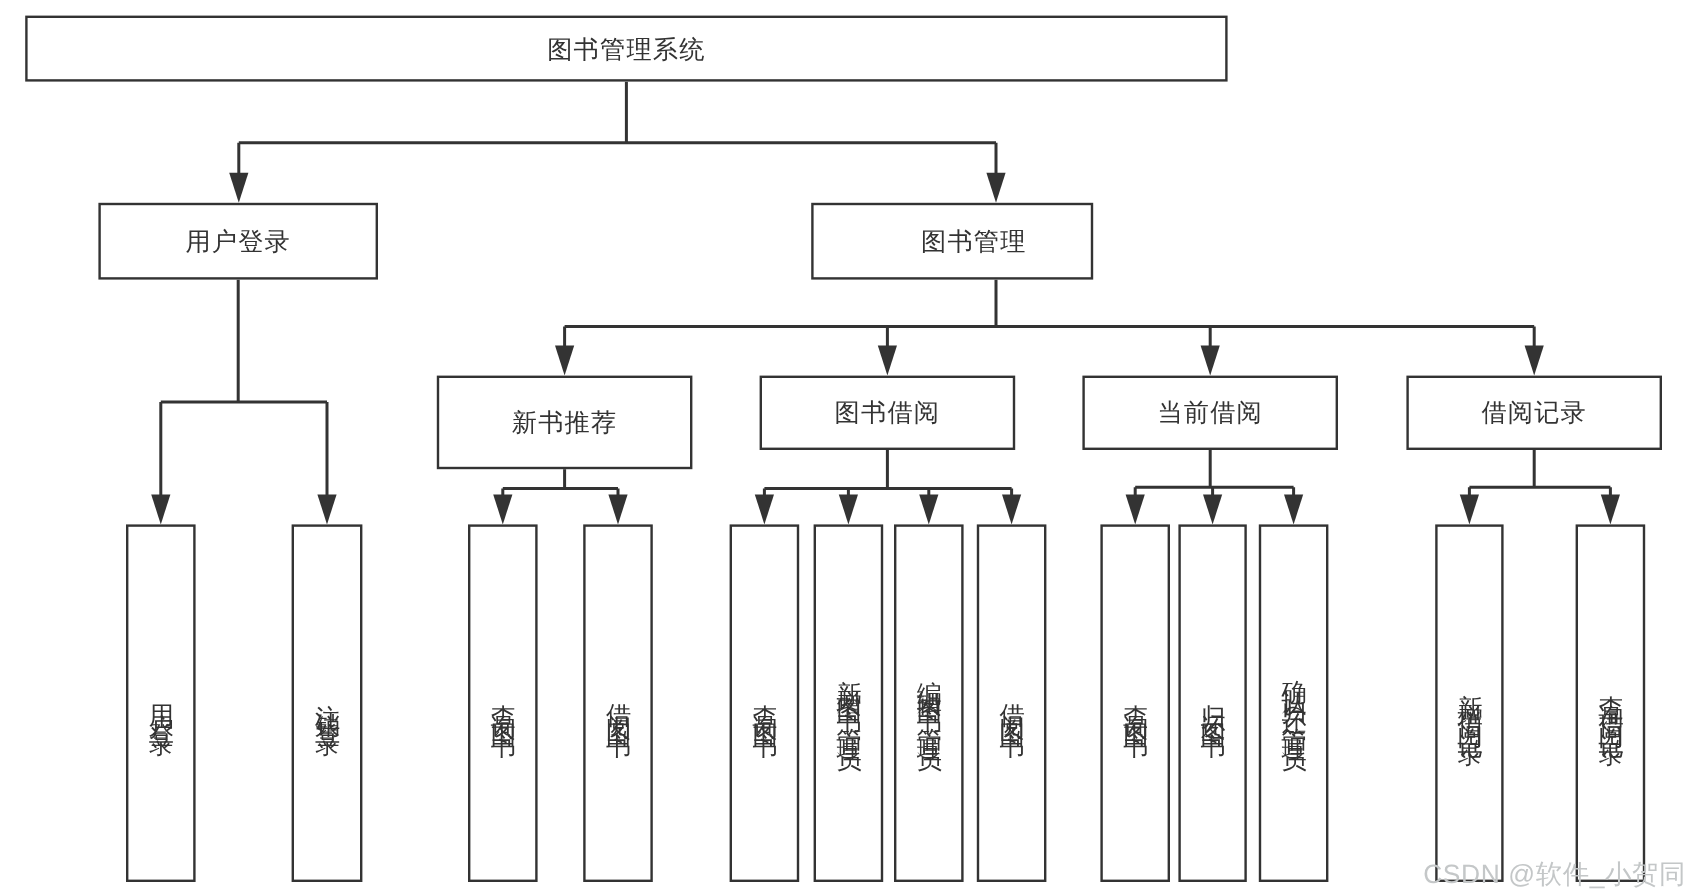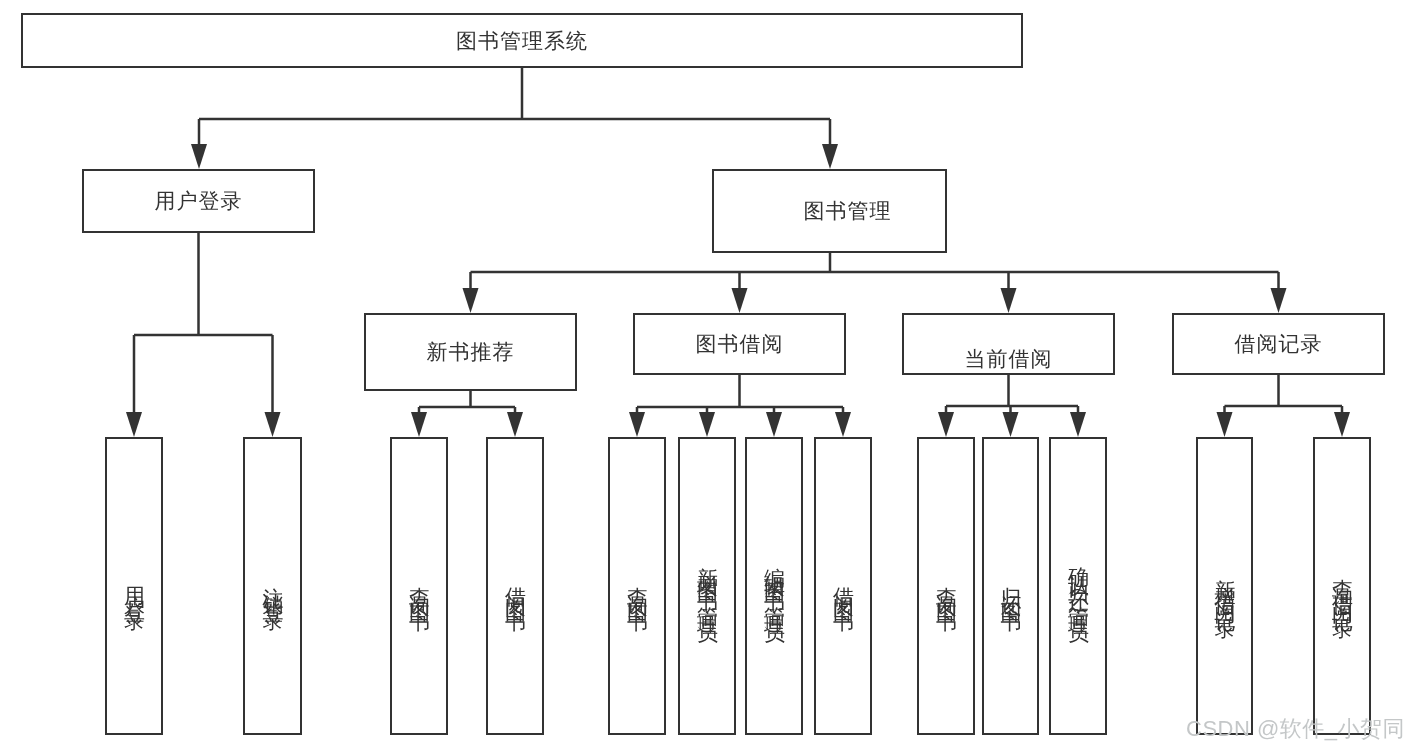--- a/index.html
+++ b/index.html
@@ -26,21 +26,20 @@
   }
   .box {
     position: absolute;
     box-sizing: border-box;
     border: 2px solid #333333;
     background: #ffffff;
     display: flex;
     align-items: center;
     justify-content: center;
     color: #333333;
-    font-family: Liberation Serif, serif;
   }
   .box.h span {
     font-size: 21px;
     letter-spacing: 1px;
     white-space: nowrap;
     color: #333333;
   }
   .box.v span {
     writing-mode: vertical-rl;
     text-orientation: mixed;
@@ -108,31 +107,31 @@
     </g>
   </svg>
 
   <div class="box h" style="left:21px; top:13px; width:1002px; height:55px;">
     <span>图书管理系统</span>
   </div>
 
   <div class="box h" style="left:82px; top:169px; width:233px; height:64px;">
     <span>用户登录</span>
   </div>
-  <div class="box h" style="left:712px; top:169px; width:235px; height:84px;padding-left:36px;">
+  <div class="box h" style="left:676px; top:169px; width:235px; height:64px;padding-left:36px;">
     <span>图书管理</span>
   </div>
 
   <div class="box h" style="left:364px; top:313px; width:213px; height:78px;">
     <span>新书推荐</span>
   </div>
   <div class="box h" style="left:633px; top:313px; width:213px; height:62px;">
     <span>图书借阅</span>
   </div>
-  <div class="box h" style="left:902px; top:313px; width:213px; height:62px;align-items:flex-end;">
+  <div class="box h" style="left:902px; top:313px; width:213px; height:62px;">
     <span>当前借阅</span>
   </div>
   <div class="box h" style="left:1172px; top:313px; width:213px; height:62px;">
     <span>借阅记录</span>
   </div>
 
   <div class="box v" style="left:105px; top:437px; width:58px; height:298px;">
     <span>用户登录</span>
   </div>
   <div class="box v" style="left:243px; top:437px; width:59px; height:298px;">

